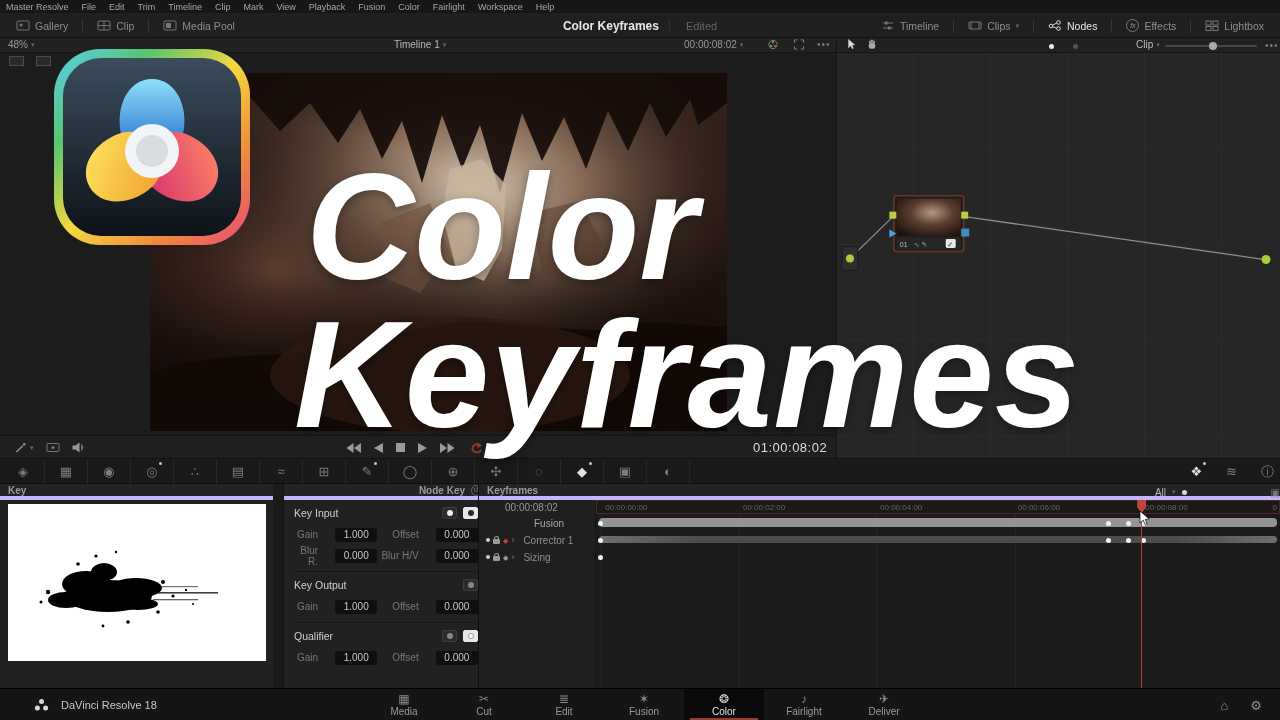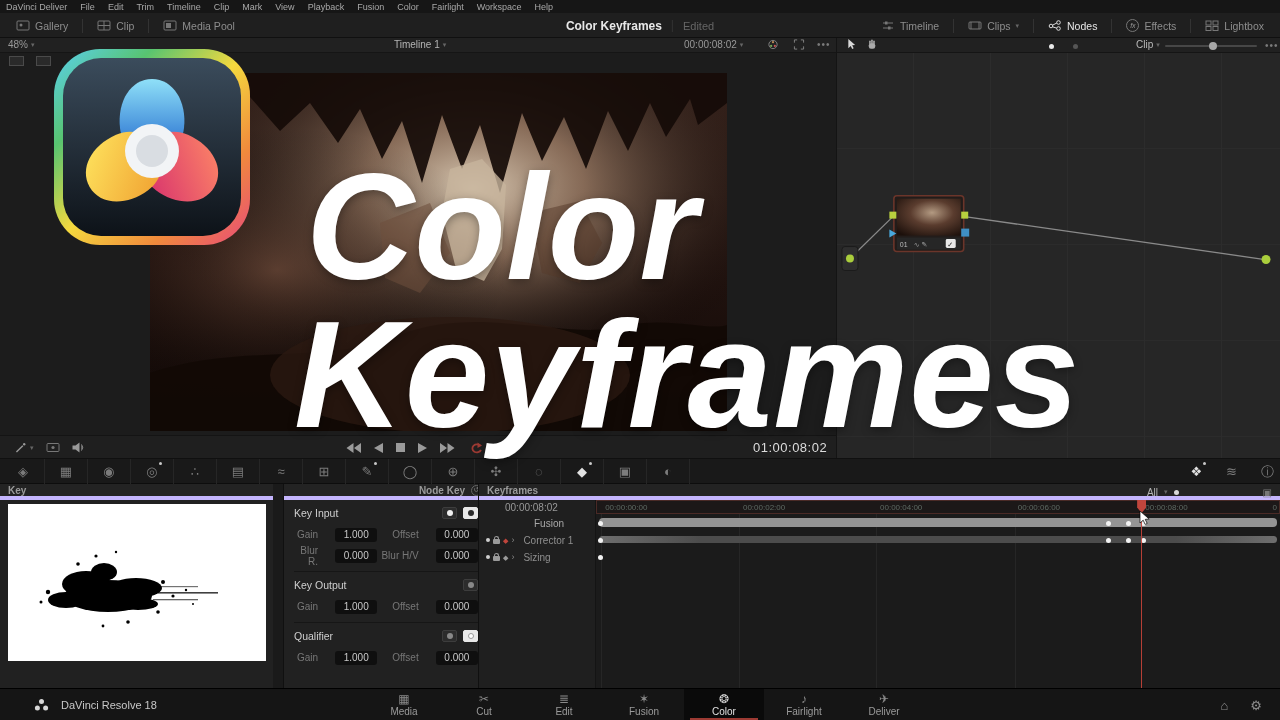--- a/index.html
+++ b/index.html
@@ -15,21 +15,21 @@
   
   .toolbar { position:absolute; top:13px; left:0; width:1280px; height:25px; background:#1f1f1f;
              border-bottom:1px solid #101010; }
   .tb-left { position:absolute; left:8px; top:0; height:25px; display:flex; align-items:center; gap:6px; }
   .tb-btn { display:flex; align-items:center; gap:5px; color:#8d8d8d; font-size:10.5px; padding:0 8px; }
   .tb-btn.active { color:#e6e6e6; }
   .tb-sep { width:1px; height:14px; background:#333; }
   .tb-center { position:absolute; left:50%; top:0; transform:translateX(-50%); height:25px;
                display:flex; align-items:center; gap:10px; }
   .proj-title { color:#e8e8e8; font-weight:bold; font-size:12px; }
-  .proj-status { color:#666; font-size:11px; border-left:1px solid #333; padding-left:10px; }
+  .proj-status { color:#666; font-size:11px; border-left:1px solid #333; padding-left:16px; }
   .tb-right { position:absolute; right:8px; top:0; height:25px; display:flex; align-items:center; gap:6px; }
   .mini { width:14px; height:11px; flex:0 0 auto; }
   .fx-circle { width:13px; height:13px; border:1px solid #777; border-radius:50%; font-size:7px;
                font-style:italic; color:#999; display:flex; align-items:center; justify-content:center; }
 
   
   .viewer-header { position:absolute; top:38px; left:0; width:836px; height:15px; background:#212121;
                    border-bottom:1px solid #151515; font-size:10px; color:#999; }
   .vh-item { position:absolute; top:1px; display:flex; align-items:center; gap:3px; }
   .viewer-body { position:absolute; top:53px; left:0; width:836px; height:382px; background:#1c1c1c; }
@@ -98,21 +98,21 @@
   .nk-label { width:42px; text-align:right; color:#777; font-size:10px; padding-right:17px; }
   .nk-label.w2 { width:60px; }
   .nk-value { width:44px; height:14px; background:#0f0f0f; border-radius:3px; color:#c8c8c8;
               font-size:10px; text-align:center; line-height:14px; }
   .nk-div { height:1px; background:#161616; margin:5px 0 2px; }
 
   
   .kf-panel { position:absolute; top:484px; left:478px; width:802px; height:204px; background:#1d1d1d;
               border-left:1px solid #101010; }
   .kf-header { padding-left:8px; }
-  .kf-header-right { position:absolute; right:8px; top:0; height:16px; display:flex; align-items:center;
+  .kf-header-right { position:absolute; right:0; top:0; height:16px; display:flex; align-items:center;
                      gap:6px; font-weight:normal; color:#b5b5b5; }
   .kf-hdot { width:5px; height:5px; border-radius:50%; background:#d8d8d8; }
   .kf-names { position:absolute; left:0; top:16px; width:117px; bottom:0; background:#1f1f1f;
               border-right:1px solid #141414; }
   .kf-tc { position:absolute; left:26px; top:2px; color:#999; font-size:10px; }
   .kf-namerow { position:absolute; left:0; width:117px; height:14px; display:flex; align-items:center;
                 font-size:10px; color:#a8a8a8; }
   .kf-namerow .ic { display:flex; align-items:center; gap:3px; margin-left:7px; margin-right:5px; }
   .edot { width:4px; height:4px; border-radius:50%; background:#cfcfcf; }
   .lock { position:relative; width:7px; height:5px; background:#9a9a9a; border-radius:1px; margin-top:3px; }
@@ -156,21 +156,21 @@
   .line1 { left:306px; top:152px; font-size:150px; }
   .line2 { left:294px; top:298px; font-size:152px; letter-spacing:1px; }
   .pointer { position:absolute; z-index:9; }
 </style>
 </head>
 <body>
 
 <div id="app">
 
   <div class="menubar">
-    <span>DaVinci Deliver</span>
+    <span>Master Resolve</span>
     <span>File</span>
     <span>Edit</span>
     <span>Trim</span>
     <span>Timeline</span>
     <span>Clip</span>
     <span>Mark</span>
     <span>View</span>
     <span>Playback</span>
     <span>Fusion</span>
     <span>Color</span>

